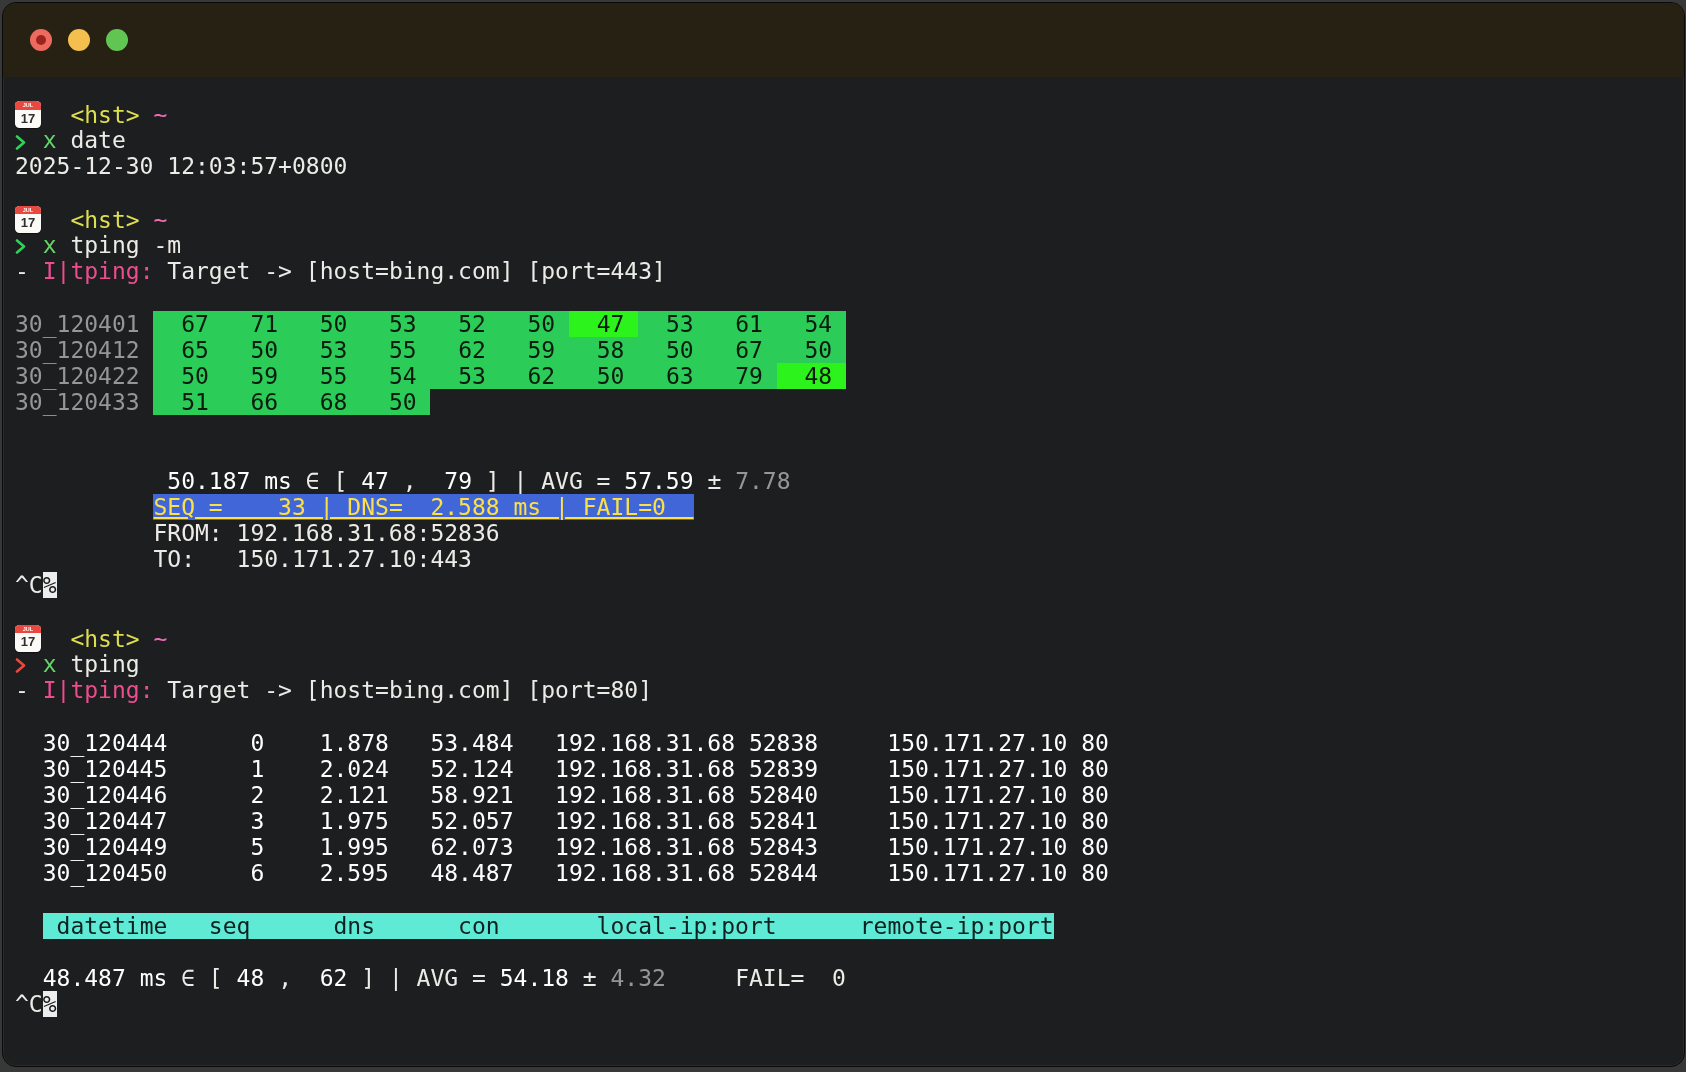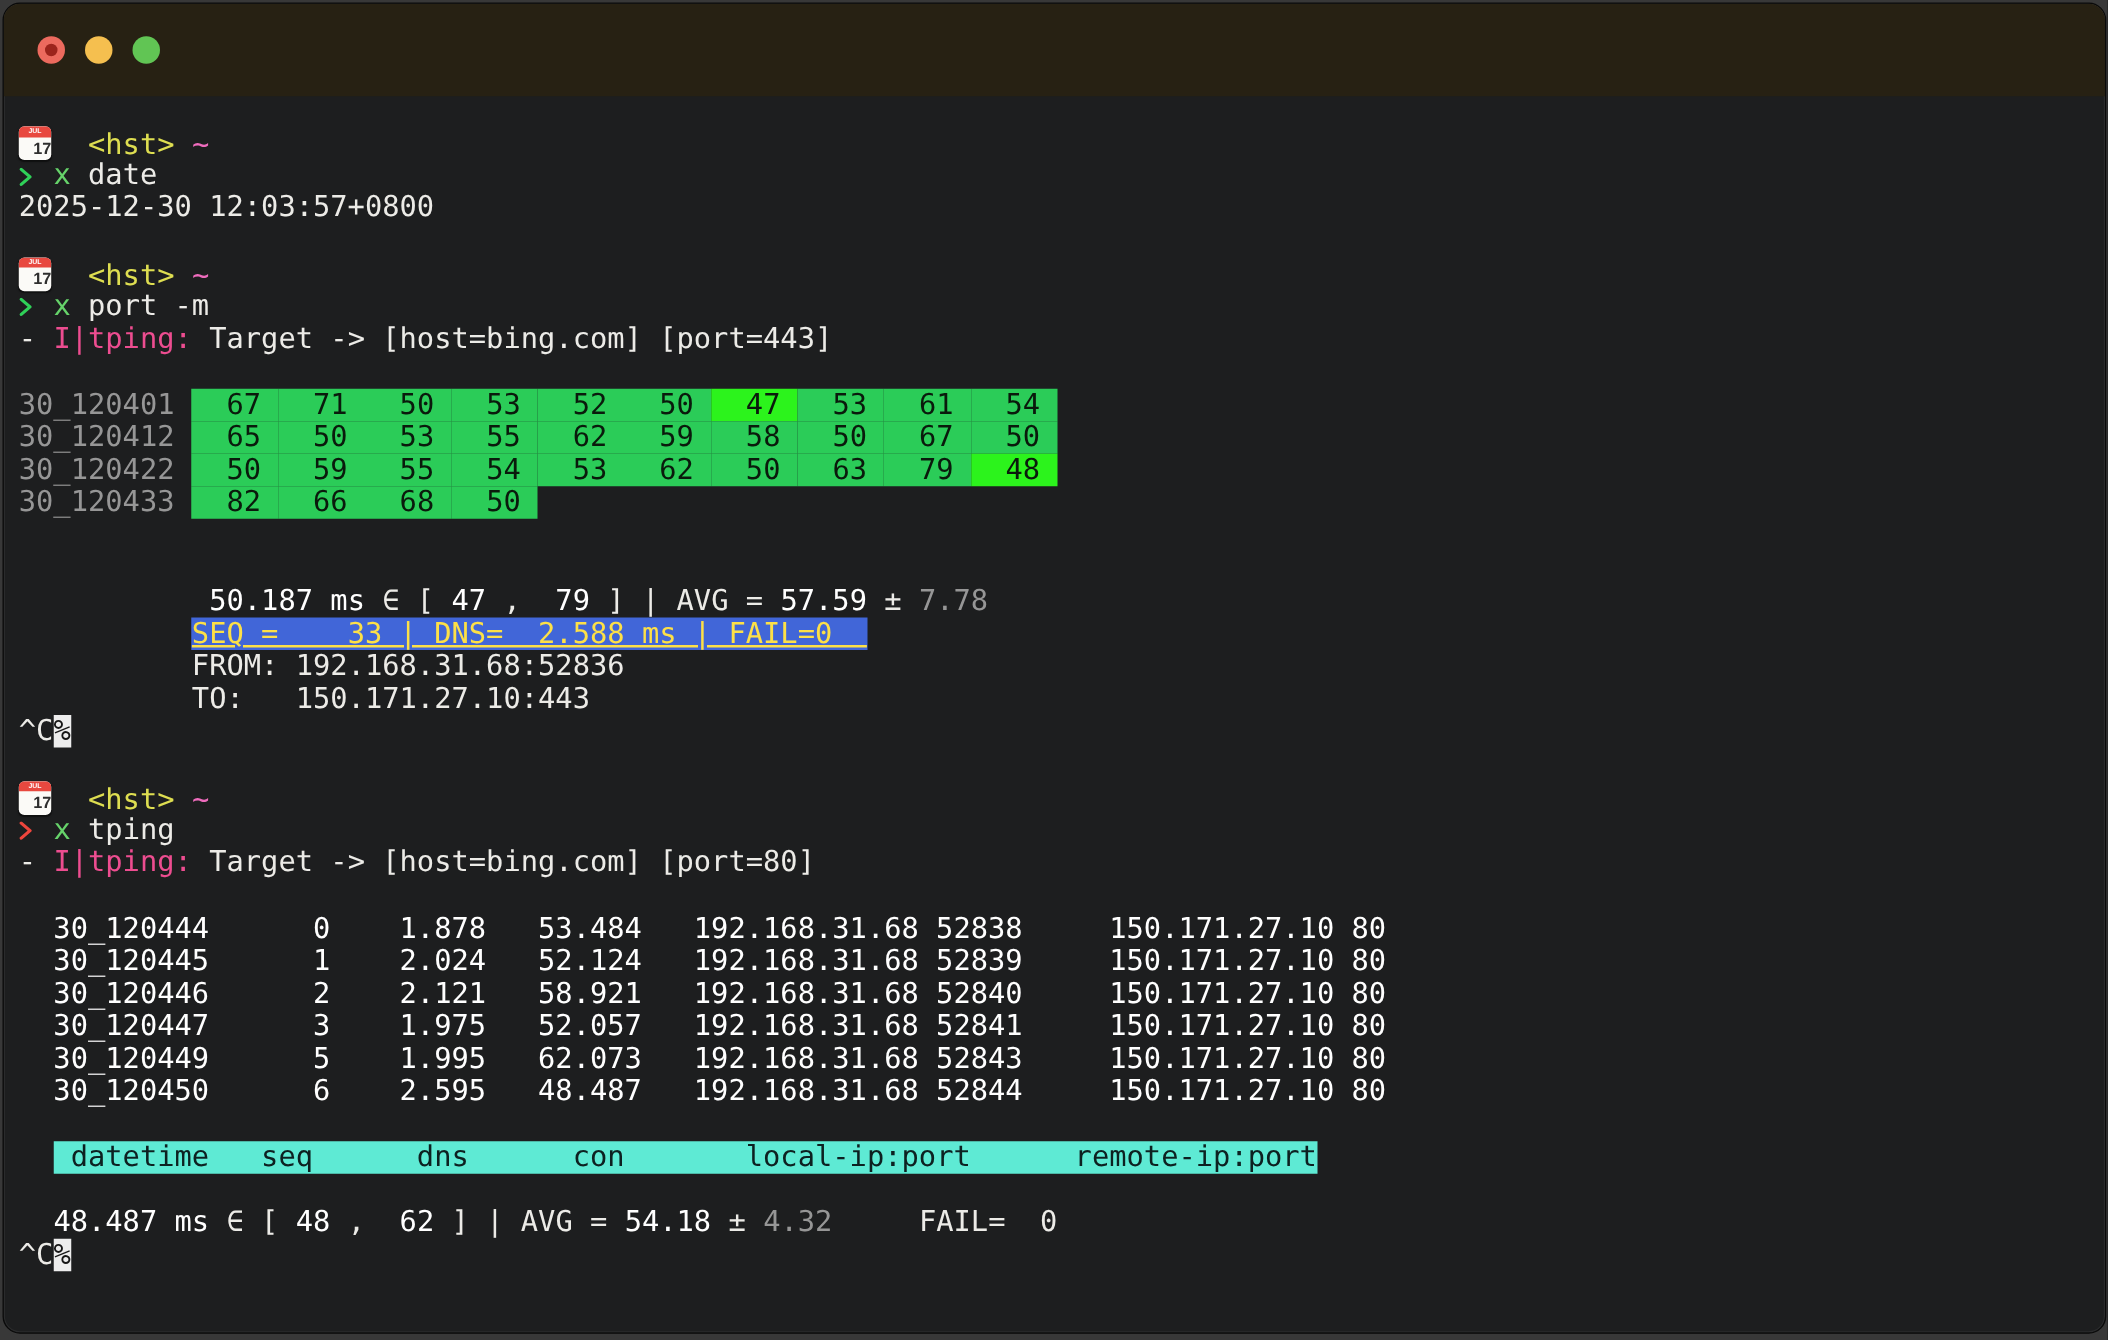--- a/index.html
+++ b/index.html
@@ -36,48 +36,48 @@
   
   .arr{display:inline-block;width:13.85px;}
   .arr svg{vertical-align:-1.5px;}
   
   .cal{display:inline-block;width:27.7px;height:27px;vertical-align:-5px;position:relative;}
   .cal .box{position:absolute;left:0;top:0;width:26px;height:27px;background:#fbfaf7;border-radius:4.5px;
             overflow:hidden;box-shadow:0 1px 1px rgba(0,0,0,.5);}
   .cal .cal-top{display:block;height:8.5px;background:#e8483f;color:#fff;font-family:"Liberation Sans",sans-serif;
             font-size:5.5px;font-weight:bold;text-align:center;line-height:9px;font-style:normal;}
   .cal .cal-num{display:block;color:#2e2e2e;font-family:"Liberation Sans",sans-serif;font-size:13px;
-            font-weight:bold;text-align:right;line-height:17px;font-style:normal;}
+            font-weight:bold;text-align:center;line-height:17px;font-style:normal;}
 </style>
 </head>
 <body>
 
 <div class="window">
   <div class="titlebar">
     <div class="tl tl-close"></div>
     <div class="tl tl-min"></div>
     <div class="tl tl-max"></div>
   </div>
   <div class="term" id="term">
       <div class="line"><span class="cal"><span class="box"><i class="cal-top">JUL</i><i class="cal-num">17</i></span></span><span class="s-d">  </span><span class="s-y">&lt;hst&gt;</span><span class="s-d"> </span><span class="s-p">~</span></div>
       <div class="line"><span class="arr s-a"><svg width="11" height="15" viewBox="0 0 11 15">
             <path d="M2 1.5 L9 7.5 L2 13.5" fill="none" stroke="currentColor" stroke-width="2.6" stroke-linecap="round" stroke-linejoin="round"></path>
           </svg></span><span class="s-d"> </span><span class="s-x">x</span><span class="s-d"> date</span></div>
       <div class="line"><span class="s-d">2025-12-30 12:03:57+0800</span></div>
       <div class="line"></div>
       <div class="line"><span class="cal"><span class="box"><i class="cal-top">JUL</i><i class="cal-num">17</i></span></span><span class="s-d">  </span><span class="s-y">&lt;hst&gt;</span><span class="s-d"> </span><span class="s-p">~</span></div>
       <div class="line"><span class="arr s-a"><svg width="11" height="15" viewBox="0 0 11 15">
             <path d="M2 1.5 L9 7.5 L2 13.5" fill="none" stroke="currentColor" stroke-width="2.6" stroke-linecap="round" stroke-linejoin="round"></path>
-          </svg></span><span class="s-d"> </span><span class="s-x">x</span><span class="s-d"> port -m</span></div>
+          </svg></span><span class="s-d"> </span><span class="s-x">x</span><span class="s-d"> tping -m</span></div>
       <div class="line"><span class="s-d">- </span><span class="s-P">I|tping:</span><span class="s-d"> Target -&gt; [host=bing.com] [port=443]</span></div>
       <div class="line"></div>
       <div class="line"><span class="s-G">30_120401</span><span class="s-d"> </span><span class="s-M">  67 </span><span class="s-M">  71 </span><span class="s-M">  50 </span><span class="s-M">  53 </span><span class="s-M">  52 </span><span class="s-M">  50 </span><span class="s-H">  47 </span><span class="s-M">  53 </span><span class="s-M">  61 </span><span class="s-M">  54 </span></div>
       <div class="line"><span class="s-G">30_120412</span><span class="s-d"> </span><span class="s-M">  65 </span><span class="s-M">  50 </span><span class="s-M">  53 </span><span class="s-M">  55 </span><span class="s-M">  62 </span><span class="s-M">  59 </span><span class="s-M">  58 </span><span class="s-M">  50 </span><span class="s-M">  67 </span><span class="s-M">  50 </span></div>
       <div class="line"><span class="s-G">30_120422</span><span class="s-d"> </span><span class="s-M">  50 </span><span class="s-M">  59 </span><span class="s-M">  55 </span><span class="s-M">  54 </span><span class="s-M">  53 </span><span class="s-M">  62 </span><span class="s-M">  50 </span><span class="s-M">  63 </span><span class="s-M">  79 </span><span class="s-H">  48 </span></div>
-      <div class="line"><span class="s-G">30_120433</span><span class="s-d"> </span><span class="s-M">  82 </span><span class="s-M">  66 </span><span class="s-M">  68 </span><span class="s-M">  50 </span></div>
+      <div class="line"><span class="s-G">30_120433</span><span class="s-d"> </span><span class="s-M">  51 </span><span class="s-M">  66 </span><span class="s-M">  68 </span><span class="s-M">  50 </span></div>
       <div class="line"></div>
       <div class="line"></div>
       <div class="line"><span class="s-d">           </span><span class="s-g">50.187 ms</span><span class="s-d"> ∈ [ </span><span class="s-g">47</span><span class="s-d"> ,  </span><span class="s-g">79</span><span class="s-d"> ] | AVG = </span><span class="s-g">57.59</span><span class="s-d"> ± </span><span class="s-G">7.78</span></div>
       <div class="line"><span class="s-d">          </span><span class="s-B">SEQ =    33 | DNS=  2.588 ms | FAIL=0  </span></div>
       <div class="line"><span class="s-d">          FROM: 192.168.31.68:52836</span></div>
       <div class="line"><span class="s-d">          TO:   150.171.27.10:443</span></div>
       <div class="line"><span class="s-d">^C</span><span class="s-I">%</span></div>
       <div class="line"></div>
       <div class="line"><span class="cal"><span class="box"><i class="cal-top">JUL</i><i class="cal-num">17</i></span></span><span class="s-d">  </span><span class="s-y">&lt;hst&gt;</span><span class="s-d"> </span><span class="s-p">~</span></div>
       <div class="line"><span class="arr s-r"><svg width="11" height="15" viewBox="0 0 11 15">

